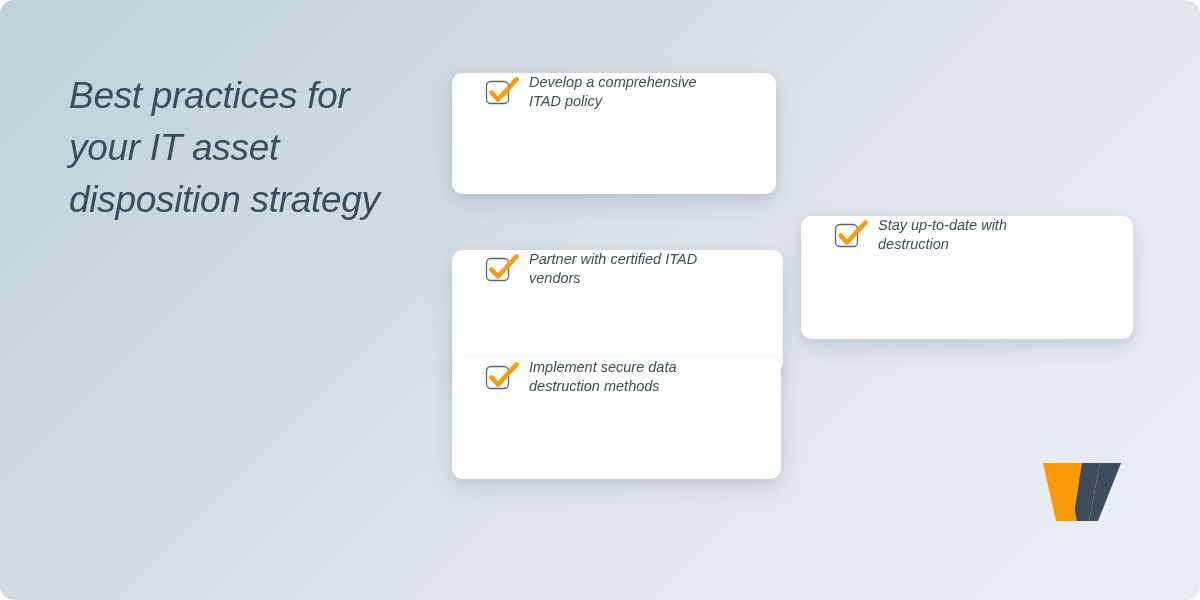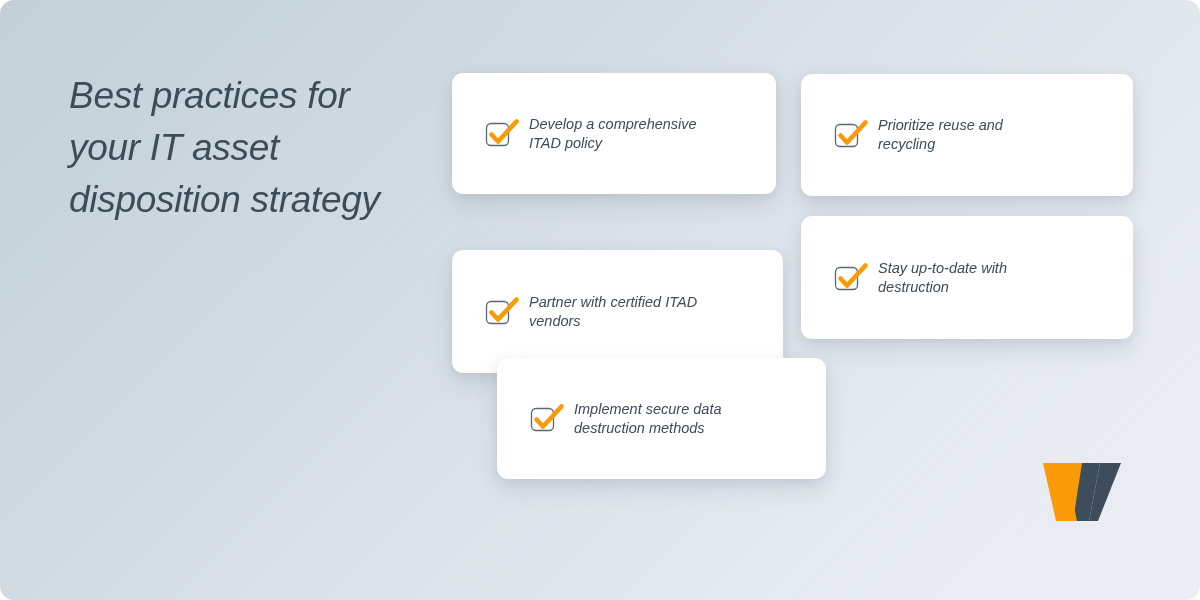--- a/index.html
+++ b/index.html
@@ -46,21 +46,21 @@
     white-space: pre-line;
   }
 
   
   .card {
     position: absolute;
     background: #ffffff;
     border-radius: 11px;
     box-sizing: border-box;
     display: flex;
-    align-items: center;
+    align-items: flex-start;
     box-shadow:
       0 10px 22px rgba(120, 138, 155, 0.22),
       0 3px 8px rgba(120, 138, 155, 0.13);
   }
 
   .card-inner {
     display: flex;
     align-items: center;
     gap: 14px;
     padding-left: 33px;
@@ -86,21 +86,21 @@
   .card-label {
     font-size: 14.5px;
     line-height: 19px;
     color: #3f4b57;
     white-space: pre-line;
   }
 
   
   #card-0 { left: 452px; top: 73px;  width: 324px; height: 121px; }
   #card-2 { left: 452px; top: 210px; width: 331px; height: 123px; margin-top: 40px; }
-  #card-4 { left: 452px; top: 358px; width: 329px; height: 121px; margin-left: 45px; }
+  #card-4 { left: 452px; top: 358px; width: 329px; height: 121px; }
   
   #card-1 { left: 801px; top: 74px;  width: 332px; height: 122px; }
   #card-3 { left: 801px; top: 216px; width: 332px; height: 123px; }
 
   
   .logo {
     position: absolute;
     left: 1037px;
     top: 461px;
     width: 84px;
@@ -123,32 +123,20 @@
         <svg width="40" height="40" viewBox="0 0 40 40">
           <rect x="4.5" y="11.5" width="22" height="22" rx="4.5" fill="#ffffff" stroke="#5a6672" stroke-width="1.3"></rect>
           <path d="M9.5 22.5 L16 29.5 L34.5 9.5" fill="none" stroke="#fb9a07" stroke-width="4.6" stroke-linecap="round" stroke-linejoin="round"></path>
         </svg>
       </span>
       <span class="card-label">Develop a comprehensive
 ITAD policy</span>
     </div>
   </div>
 
-  <div class="card" id="card-1">
-    <div class="card-inner">
-      <span class="check-icon">
-        <svg width="40" height="40" viewBox="0 0 40 40">
-          <rect x="4.5" y="11.5" width="22" height="22" rx="4.5" fill="#ffffff" stroke="#5a6672" stroke-width="1.3"></rect>
-          <path d="M9.5 22.5 L16 29.5 L34.5 9.5" fill="none" stroke="#fb9a07" stroke-width="4.6" stroke-linecap="round" stroke-linejoin="round"></path>
-        </svg>
-      </span>
-      <span class="card-label">Prioritize reuse and
-recycling</span>
-    </div>
-  </div>
 
   <div class="card" id="card-2">
     <div class="card-inner">
       <span class="check-icon">
         <svg width="40" height="40" viewBox="0 0 40 40">
           <rect x="4.5" y="11.5" width="22" height="22" rx="4.5" fill="#ffffff" stroke="#5a6672" stroke-width="1.3"></rect>
           <path d="M9.5 22.5 L16 29.5 L34.5 9.5" fill="none" stroke="#fb9a07" stroke-width="4.6" stroke-linecap="round" stroke-linejoin="round"></path>
         </svg>
       </span>
       <span class="card-label">Partner with certified ITAD

